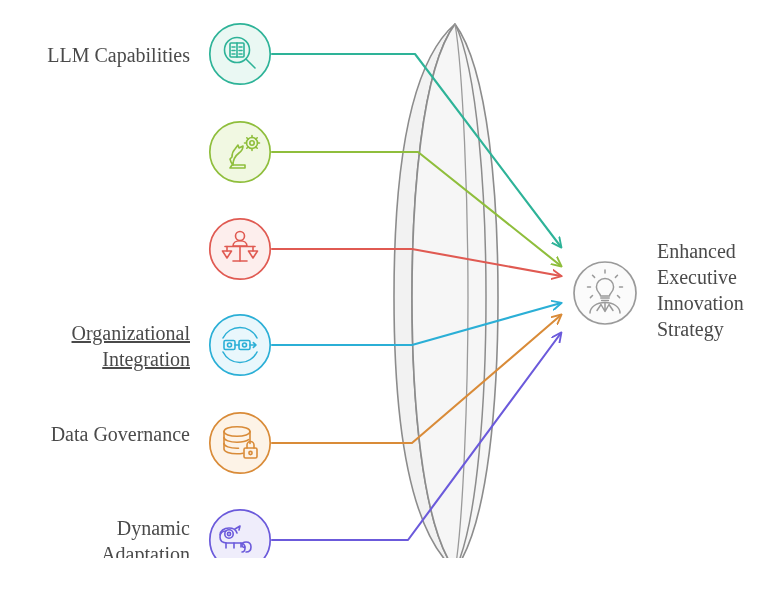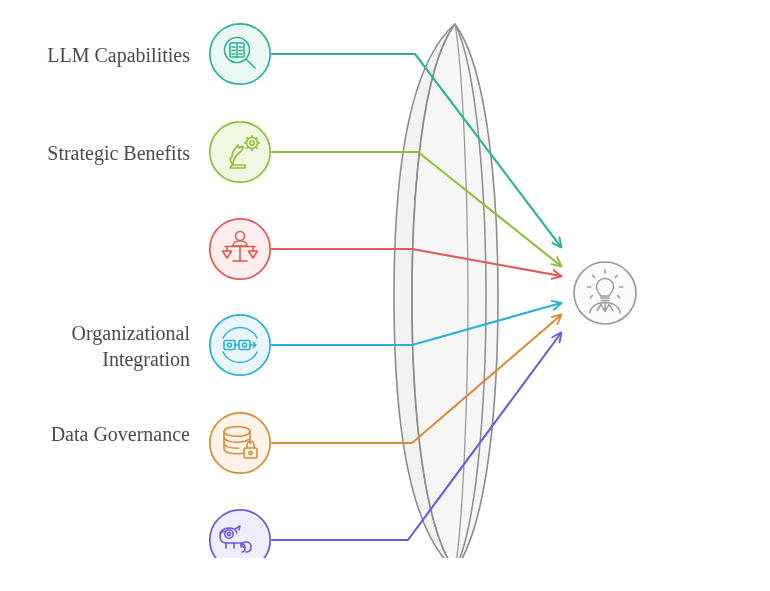--- a/index.html
+++ b/index.html
@@ -205,19 +205,24 @@
         <line x1="28.8" x2="37.2" y1="38" y2="38"></line>
         <line x1="29.6" x2="36.4" y1="40.4" y2="40.4"></line>
         <path d="M33 13 v-3 M22.6 17.4 l-2.1 -2.1 M43.4 17.4 l2.1 -2.1 M18.5 27 h-3 M47.5 27 h3 M20.5 35.5 l-2.1 2.1 M45.5 35.5 l2.1 2.1"></path>
         <path d="M18 53 c0 -6 6.7 -10.5 15 -10.5 c8.3 0 15 4.5 15 10.5"></path>
         <path d="M25 50.5 l4 -6 M33 42.5 l0 9 M41 50.5 l-4 -6 M29 44.5 l4 7 l4 -7"></path>
       </g>
     </svg>
   </div>
 
   <div class="node-label" style="left:10px; top:42px; width:180px;">LLM Capabilities</div>
-  <div class="node-label" style="left:10px; top:140px; width:180px;">Strategic Benefits</div>
-  <div class="node-label" style="left:10px; top:320px; width:180px;">Organizational
+  <div class="node-label" style="left:10px; top:320px; width:180px;text-decoration:underline;">Organizational
 Integration</div>
   <div class="node-label" style="left:10px; top:421px; width:180px;">Data Governance</div>
-
+  <div class="node-label" style="left:10px; top:515px; width:180px;">Dynamic
+Adaptation</div>
+
+  <div class="target-label">Enhanced
+Executive
+Innovation
+Strategy</div>
 
 </div>
 
 </body></html>

